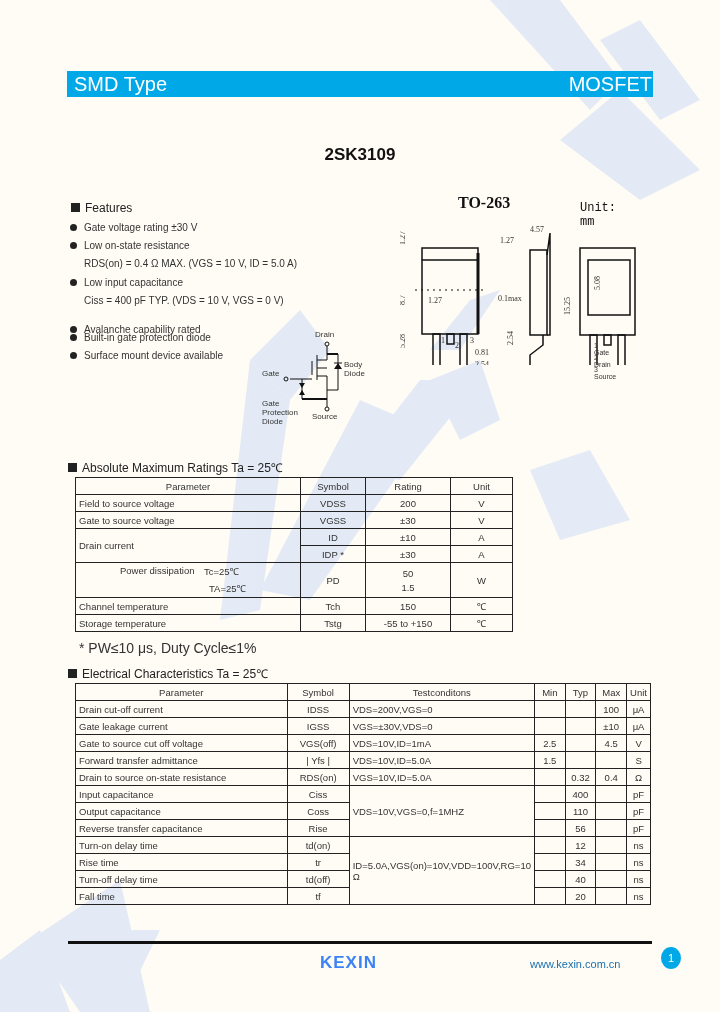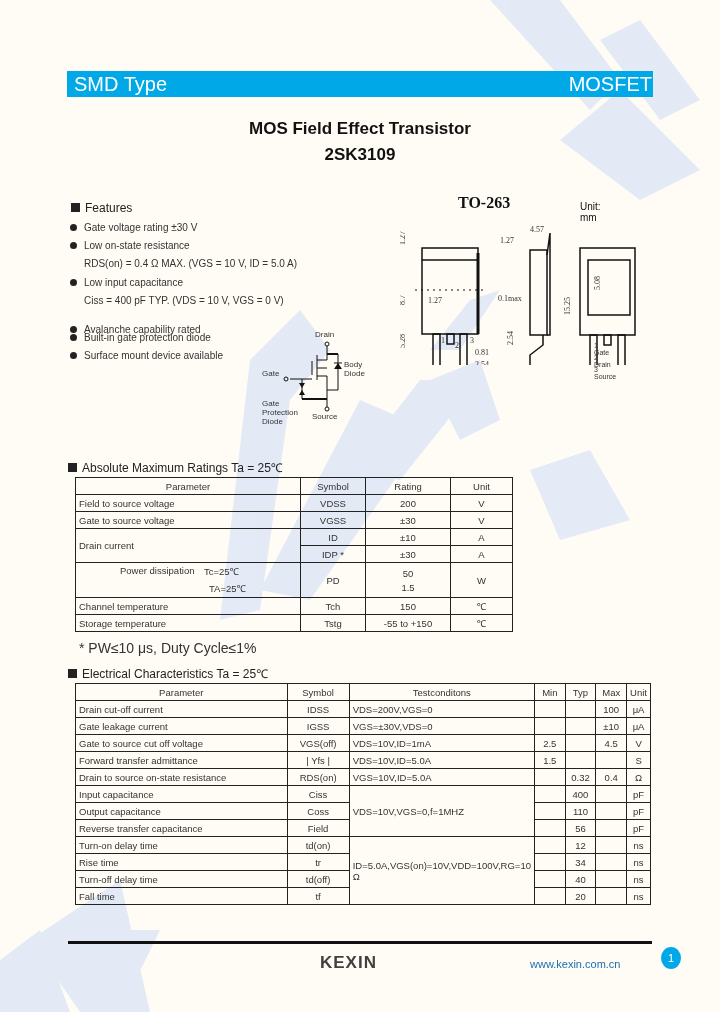--- a/index.html
+++ b/index.html
@@ -14,23 +14,23 @@
   .sec .sq { display:inline-block; width:9px; height:9px; background:#222; margin-right:5px; vertical-align:0px; }
   .feat { position:absolute; left:70px; font-size:10px; color:#333; }
   .feat .dot { display:inline-block; width:7px; height:7px; border-radius:50%; background:#222; margin-right:7px; vertical-align:0px; }
   .feat.sub { left:84px; }
   table { border-collapse:collapse; position:absolute; font-size:9.5px; color:#333; }
   td, th { border:1px solid #222; padding:0 3px; height:16px; font-weight:normal; }
   th { }
   .c { text-align:center; }
   .note { position:absolute; left:79px; top:640px; font-size:14px; color:#333; }
   .pkgtitle { position:absolute; left:458px; top:194px; font-family:"Liberation Serif", serif; font-weight:bold; font-size:16px; }
-  .unit { position:absolute; left:580px; top:201px; font-family:Liberation Sans, sans-serif; font-size:10px; }
+  .unit { position:absolute; left:580px; top:201px; font-family:Liberation Mono, monospace; font-size:12px; }
   .footline { position:absolute; left:68px; top:941px; width:584px; height:3px; background:#111; }
-  .logo { position:absolute; left:320px; top:953px; font-weight:bold; font-size:17px; color:#404040; letter-spacing:1px; }
+  .logo { position:absolute; left:320px; top:953px; font-weight:bold; font-size:17px; color:#3b82f6; letter-spacing:1px; }
   .url { position:absolute; left:530px; top:958px; font-size:11px; color:#1a6fb0; }
   .pagenum { position:absolute; left:661px; top:947px; width:20px; height:22px; border-radius:50%; background:#00a8e8; color:#fff; font-size:11px; text-align:center; line-height:22px; }
   .pin { position:absolute; font-size:7px; color:#333; }
 </style>
 </head>
 <body>
 
 <svg class="wm" viewBox="0 0 720 1012">
   <g fill="#dfe7f6" opacity="0.85">
     <polygon points="490,0 560,0 620,80 590,110"></polygon>
@@ -48,21 +48,20 @@
     <polygon points="100,930 160,930 120,1012 80,1012"></polygon>
   </g>
 </svg>
 
 <div class="content">
   <div class="topbar">
     <span class="l">SMD Type</span>
     <span class="r">MOSFET</span>
   </div>
 
-  <div class="title" style="top:119px;">MOS Field Effect Transistor</div>
   <div class="title" style="top:145px;">2SK3109</div>
 
   <div class="sec" style="left:71px; top:201px;">
     <span class="sq"></span><span>Features</span>
   </div>
   <div class="feat" style="top:222px;"><span class="dot"></span><span>Gate voltage rating ±30 V</span></div>
   <div class="feat" style="top:240px;"><span class="dot"></span><span>Low on-state resistance</span></div>
   <div class="feat sub" style="top:258px;">RDS(on) = 0.4 Ω MAX. (VGS = 10 V, ID = 5.0 A)</div>
   <div class="feat" style="top:277px;"><span class="dot"></span><span>Low input capacitance</span></div>
   <div class="feat sub" style="top:295px;">Ciss = 400 pF TYP. (VDS = 10 V, VGS = 0 V)</div>
@@ -284,21 +283,21 @@
     <tr>
           <td>Output capacitance</td>
           <td class="c">Coss</td>
           <td class="c"></td>
           <td class="c">110</td>
           <td class="c"></td>
           <td class="c">pF</td>
         </tr>
     <tr>
           <td>Reverse transfer capacitance</td>
-          <td class="c">Field</td>
+          <td class="c">Rise</td>
           <td class="c"></td>
           <td class="c">56</td>
           <td class="c"></td>
           <td class="c">pF</td>
         </tr>
     <tr>
           <td>Turn-on delay time</td>
           <td class="c">td(on)</td>
           <td rowspan="4">ID=5.0A,VGS(on)=10V,VDD=100V,RG=10 Ω</td>
           <td class="c"></td>

